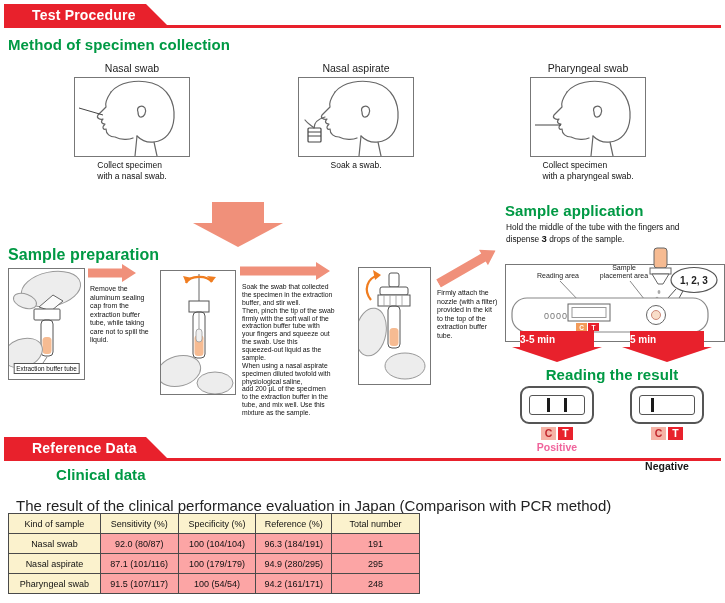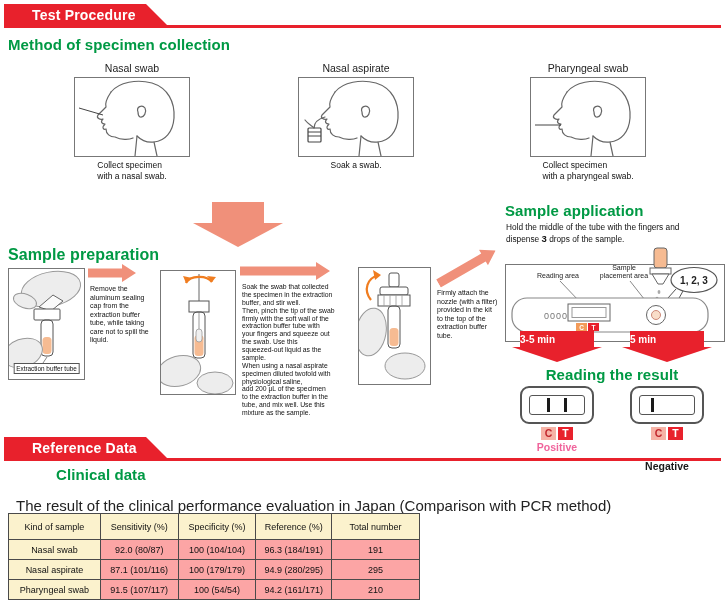--- a/index.html
+++ b/index.html
@@ -68,21 +68,21 @@
   .ct-t{background:var(--red);color:#fff;}
   .result-label{font-size:10.5px;font-weight:bold;margin-top:1px;}
   .lbl-pos{color:#f0649c;}
   .lbl-neg{color:#1a1a1a;margin-top:20px;}
 
   
   .cd-desc{position:absolute;left:16px;top:497px;font-size:15px;color:#222;}
   table.cd{position:absolute;left:8px;top:513px;width:412px;border-collapse:collapse;font-size:9px;color:#111;
     border:1.5px solid #4a4a4a;}
   table.cd th,table.cd td{border:1px solid #4a4a4a;text-align:center;padding:0;}
-  table.cd th{background:var(--yellow);font-weight:normal;height:26px;}
+  table.cd th{background:var(--yellow);font-weight:normal;height:20px;}
   table.cd td{height:20px;background:#fca5a5;}
   table.cd td.kind{background:var(--yellow);}
 </style>
 </head>
 <body>
 
 <div class="page">
 
   <div class="banner" style="top:4px;">
     <div class="banner-line"></div>
@@ -360,18 +360,18 @@
         <td>87.1 (101/116)</td>
         <td>100 (179/179)</td>
         <td>94.9 (280/295)</td>
         <td>295</td>
       </tr>
       <tr>
         <td class="kind">Pharyngeal swab</td>
         <td>91.5 (107/117)</td>
         <td>100 (54/54)</td>
         <td>94.2 (161/171)</td>
-        <td>210</td>
+        <td>248</td>
       </tr>
     </tbody>
   </table>
 
 </div>
 
 </body></html>

